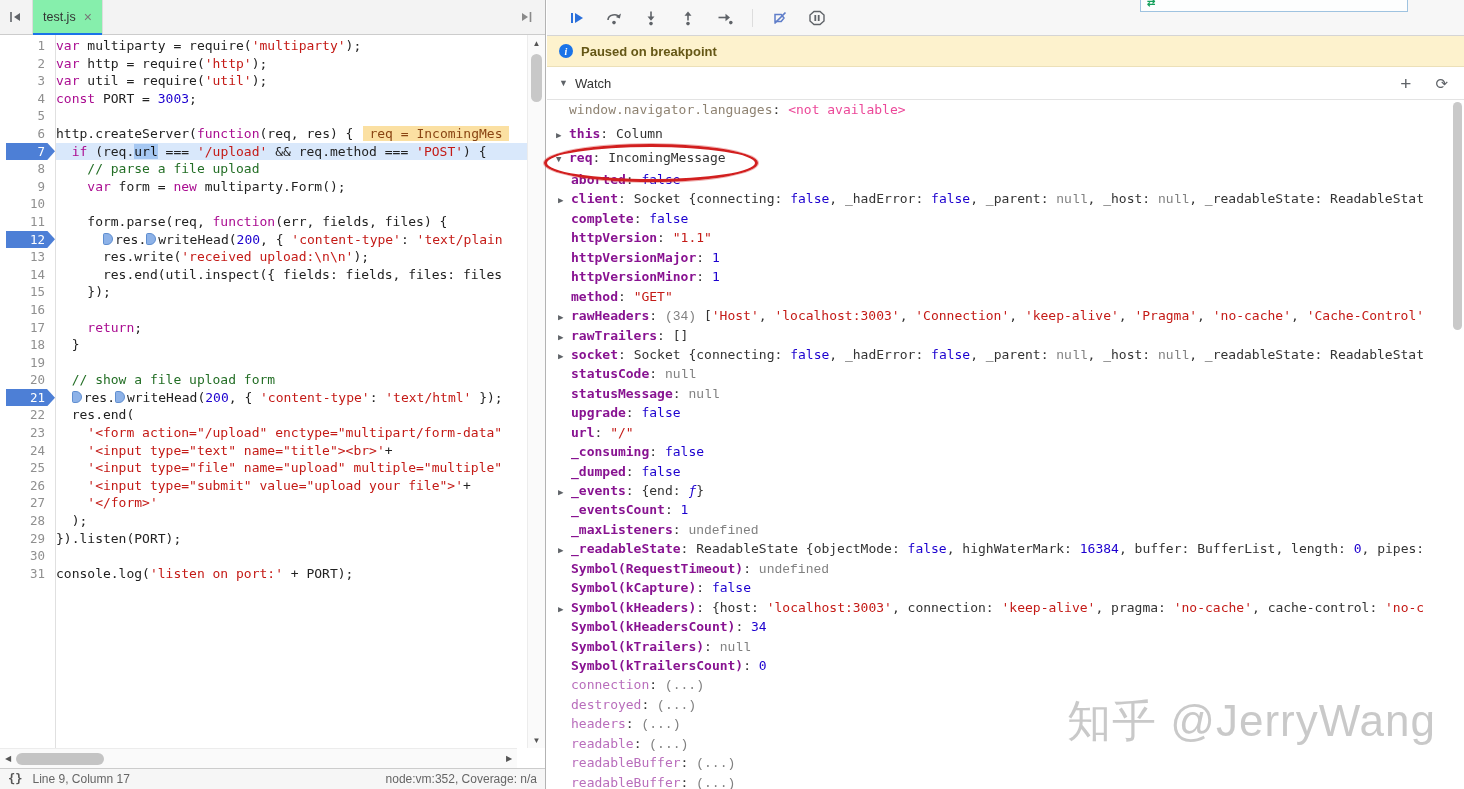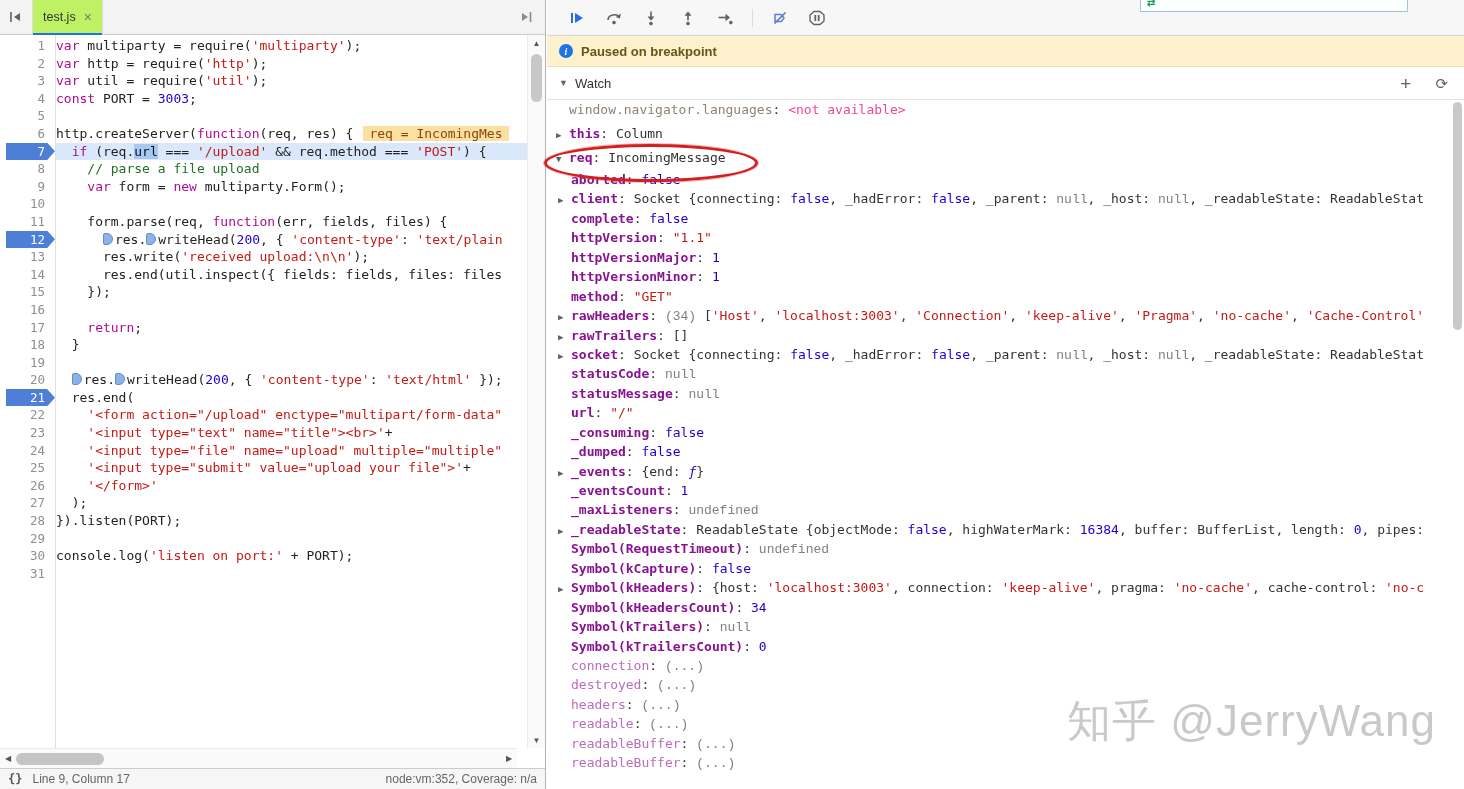--- a/index.html
+++ b/index.html
@@ -3,21 +3,21 @@
 <meta charset="utf-8">
 <style>
   html,body{margin:0;padding:0;}
   body{width:1464px;height:789px;overflow:hidden;position:relative;background:#fff;
        font-family:"Liberation Sans",sans-serif;color:#333;}
   
   .left-panel{position:absolute;left:0;top:0;width:546px;height:789px;box-sizing:border-box;
               border-right:1px solid #b3b3b3;background:#fff;}
   .tabbar{height:35px;background:#f3f3f3;border-bottom:1px solid #ccc;display:flex;align-items:stretch;box-sizing:border-box;}
   .navtoggle{width:32px;display:flex;align-items:center;justify-content:center;}
-  .tab{background:#bef264;border-left:1px solid #ddd;border-right:1px solid #ddd;display:flex;align-items:center;
+  .tab{background:#86efac;border-left:1px solid #ddd;border-right:1px solid #ddd;display:flex;align-items:center;
        padding:8px 10px;font-size:12.5px;color:#333;position:relative;}
   .tab::after{content:"";position:absolute;left:0;right:0;bottom:-1px;height:2px;background:#1a73e8;}
   .tab .close{margin-left:8px;color:#777;font-size:14px;line-height:1;}
   .tabbar-right{margin-left:auto;display:flex;align-items:center;padding-right:10px;}
   .editor{position:absolute;top:35px;left:0;right:0;bottom:41px;display:flex;overflow:hidden;background:#fff;
           font-family:"DejaVu Sans Mono","Liberation Mono",monospace;font-size:13px;line-height:17.6px;}
   .gutter{width:56px;flex:none;border-right:1px solid #e0e0e0;padding-top:2px;box-sizing:border-box;background:#fff;}
   .g-line{height:17.6px;box-sizing:border-box;text-align:right;padding-right:10px;color:#8f8f8f;font-size:12.5px;}
   .g-line.bp{background:#4d7fd6;color:#fff;
              clip-path:polygon(6px 0,calc(100% - 8px) 0,100% 50%,calc(100% - 8px) 100%,6px 100%);}
@@ -158,20 +158,21 @@
         <div class="c-line"></div>
         <div class="c-line"><span class="tok-p">    form.parse(req, </span><span class="tok-k">function</span><span class="tok-p">(err, fields, files) {</span></div>
         <div class="c-line"><span class="tok-p">      </span><span class="tok-m"></span><span class="tok-p">res.</span><span class="tok-m"></span><span class="tok-p">writeHead(</span><span class="tok-n">200</span><span class="tok-p">, { </span><span class="tok-s">'content-type'</span><span class="tok-p">: </span><span class="tok-s">'text/plain</span></div>
         <div class="c-line"><span class="tok-p">      res.write(</span><span class="tok-s">'received upload:\n\n'</span><span class="tok-p">);</span></div>
         <div class="c-line"><span class="tok-p">      res.end(util.inspect({ fields: fields, files: files</span></div>
         <div class="c-line"><span class="tok-p">    });</span></div>
         <div class="c-line"></div>
         <div class="c-line"><span class="tok-p">    </span><span class="tok-k">return</span><span class="tok-p">;</span></div>
         <div class="c-line"><span class="tok-p">  }</span></div>
         <div class="c-line"></div>
+        <div class="c-line"><span class="tok-p">  </span><span class="tok-c">// show a file upload form</span></div>
         <div class="c-line"><span class="tok-p">  </span><span class="tok-m"></span><span class="tok-p">res.</span><span class="tok-m"></span><span class="tok-p">writeHead(</span><span class="tok-n">200</span><span class="tok-p">, { </span><span class="tok-s">'content-type'</span><span class="tok-p">: </span><span class="tok-s">'text/html'</span><span class="tok-p"> });</span></div>
         <div class="c-line"><span class="tok-p">  res.end(</span></div>
         <div class="c-line"><span class="tok-p">    </span><span class="tok-s">'&lt;form action="/upload" enctype="multipart/form-data"</span></div>
         <div class="c-line"><span class="tok-p">    </span><span class="tok-s">'&lt;input type="text" name="title"&gt;&lt;br&gt;'</span><span class="tok-p">+</span></div>
         <div class="c-line"><span class="tok-p">    </span><span class="tok-s">'&lt;input type="file" name="upload" multiple="multiple"</span></div>
         <div class="c-line"><span class="tok-p">    </span><span class="tok-s">'&lt;input type="submit" value="upload your file"&gt;'</span><span class="tok-p">+</span></div>
         <div class="c-line"><span class="tok-p">    </span><span class="tok-s">'&lt;/form&gt;'</span></div>
         <div class="c-line"><span class="tok-p">  );</span></div>
         <div class="c-line"><span class="tok-p">}).listen(PORT);</span></div>
         <div class="c-line"></div>
@@ -272,20 +273,21 @@
       <div class="w-row lvl1"><span class="w-arrow"></span><span class="w-name prop">complete</span><span class="w-colon">: </span><span class="v-b">false</span></div>
       <div class="w-row lvl1"><span class="w-arrow"></span><span class="w-name prop">httpVersion</span><span class="w-colon">: </span><span class="v-r">"1.1"</span></div>
       <div class="w-row lvl1"><span class="w-arrow"></span><span class="w-name prop">httpVersionMajor</span><span class="w-colon">: </span><span class="v-b">1</span></div>
       <div class="w-row lvl1"><span class="w-arrow"></span><span class="w-name prop">httpVersionMinor</span><span class="w-colon">: </span><span class="v-b">1</span></div>
       <div class="w-row lvl1"><span class="w-arrow"></span><span class="w-name prop">method</span><span class="w-colon">: </span><span class="v-r">"GET"</span></div>
       <div class="w-row lvl1"><span class="w-arrow">▶</span><span class="w-name prop">rawHeaders</span><span class="w-colon">: </span><span class="v-g">(34) </span><span class="v-o">[</span><span class="v-r">'Host'</span><span class="v-o">, </span><span class="v-r">'localhost:3003'</span><span class="v-o">, </span><span class="v-r">'Connection'</span><span class="v-o">, </span><span class="v-r">'keep-alive'</span><span class="v-o">, </span><span class="v-r">'Pragma'</span><span class="v-o">, </span><span class="v-r">'no-cache'</span><span class="v-o">, </span><span class="v-r">'Cache-Control'</span></div>
       <div class="w-row lvl1"><span class="w-arrow">▶</span><span class="w-name prop">rawTrailers</span><span class="w-colon">: </span><span class="v-o">[]</span></div>
       <div class="w-row lvl1"><span class="w-arrow">▶</span><span class="w-name prop">socket</span><span class="w-colon">: </span><span class="v-o">Socket {connecting: </span><span class="v-b">false</span><span class="v-o">, _hadError: </span><span class="v-b">false</span><span class="v-o">, _parent: </span><span class="v-g">null</span><span class="v-o">, _host: </span><span class="v-g">null</span><span class="v-o">, _readableState: ReadableStat</span></div>
       <div class="w-row lvl1"><span class="w-arrow"></span><span class="w-name prop">statusCode</span><span class="w-colon">: </span><span class="v-g">null</span></div>
       <div class="w-row lvl1"><span class="w-arrow"></span><span class="w-name prop">statusMessage</span><span class="w-colon">: </span><span class="v-g">null</span></div>
+      <div class="w-row lvl1"><span class="w-arrow"></span><span class="w-name prop">upgrade</span><span class="w-colon">: </span><span class="v-b">false</span></div>
       <div class="w-row lvl1"><span class="w-arrow"></span><span class="w-name prop">url</span><span class="w-colon">: </span><span class="v-r">"/"</span></div>
       <div class="w-row lvl1"><span class="w-arrow"></span><span class="w-name prop">_consuming</span><span class="w-colon">: </span><span class="v-b">false</span></div>
       <div class="w-row lvl1"><span class="w-arrow"></span><span class="w-name prop">_dumped</span><span class="w-colon">: </span><span class="v-b">false</span></div>
       <div class="w-row lvl1"><span class="w-arrow">▶</span><span class="w-name prop">_events</span><span class="w-colon">: </span><span class="v-o">{end: </span><span class="v-f">ƒ</span><span class="v-o">}</span></div>
       <div class="w-row lvl1"><span class="w-arrow"></span><span class="w-name prop">_eventsCount</span><span class="w-colon">: </span><span class="v-b">1</span></div>
       <div class="w-row lvl1"><span class="w-arrow"></span><span class="w-name prop">_maxListeners</span><span class="w-colon">: </span><span class="v-g">undefined</span></div>
       <div class="w-row lvl1"><span class="w-arrow">▶</span><span class="w-name prop">_readableState</span><span class="w-colon">: </span><span class="v-o">ReadableState {objectMode: </span><span class="v-b">false</span><span class="v-o">, highWaterMark: </span><span class="v-b">16384</span><span class="v-o">, buffer: BufferList, length: </span><span class="v-b">0</span><span class="v-o">, pipes:</span></div>
       <div class="w-row lvl1"><span class="w-arrow"></span><span class="w-name prop">Symbol(RequestTimeout)</span><span class="w-colon">: </span><span class="v-g">undefined</span></div>
       <div class="w-row lvl1"><span class="w-arrow"></span><span class="w-name prop">Symbol(kCapture)</span><span class="w-colon">: </span><span class="v-b">false</span></div>
       <div class="w-row lvl1"><span class="w-arrow">▶</span><span class="w-name prop">Symbol(kHeaders)</span><span class="w-colon">: </span><span class="v-o">{host: </span><span class="v-r">'localhost:3003'</span><span class="v-o">, connection: </span><span class="v-r">'keep-alive'</span><span class="v-o">, pragma: </span><span class="v-r">'no-cache'</span><span class="v-o">, cache-control: </span><span class="v-r">'no-c</span></div>

